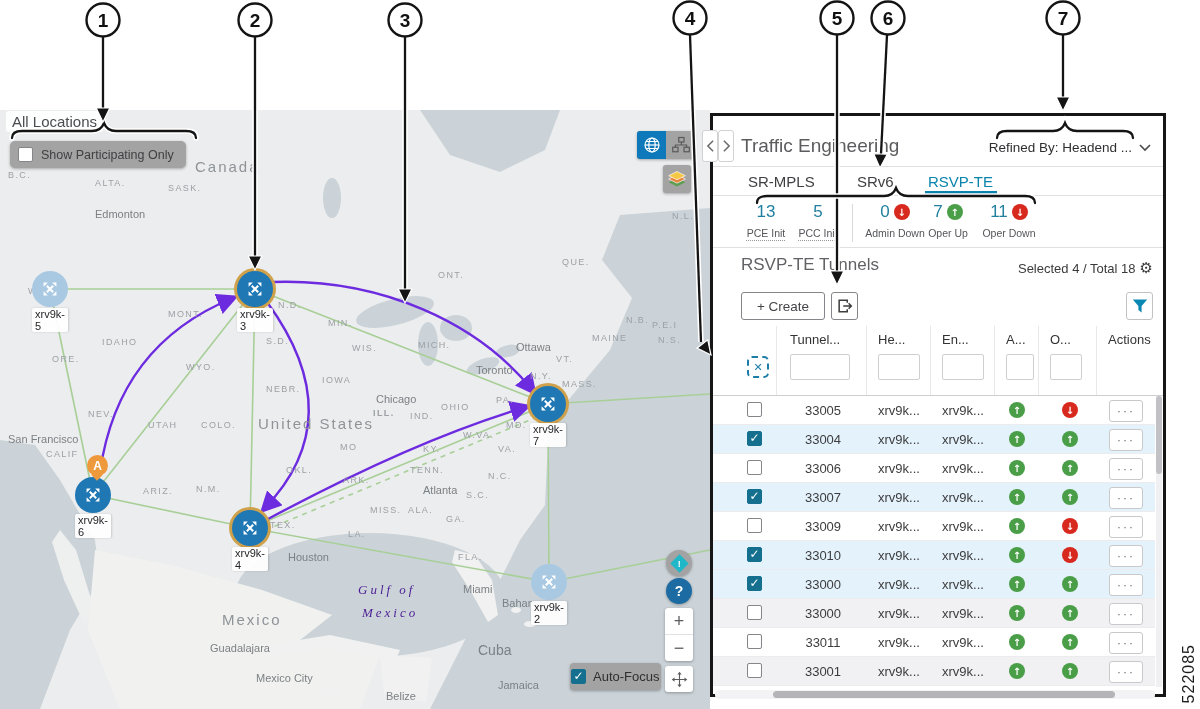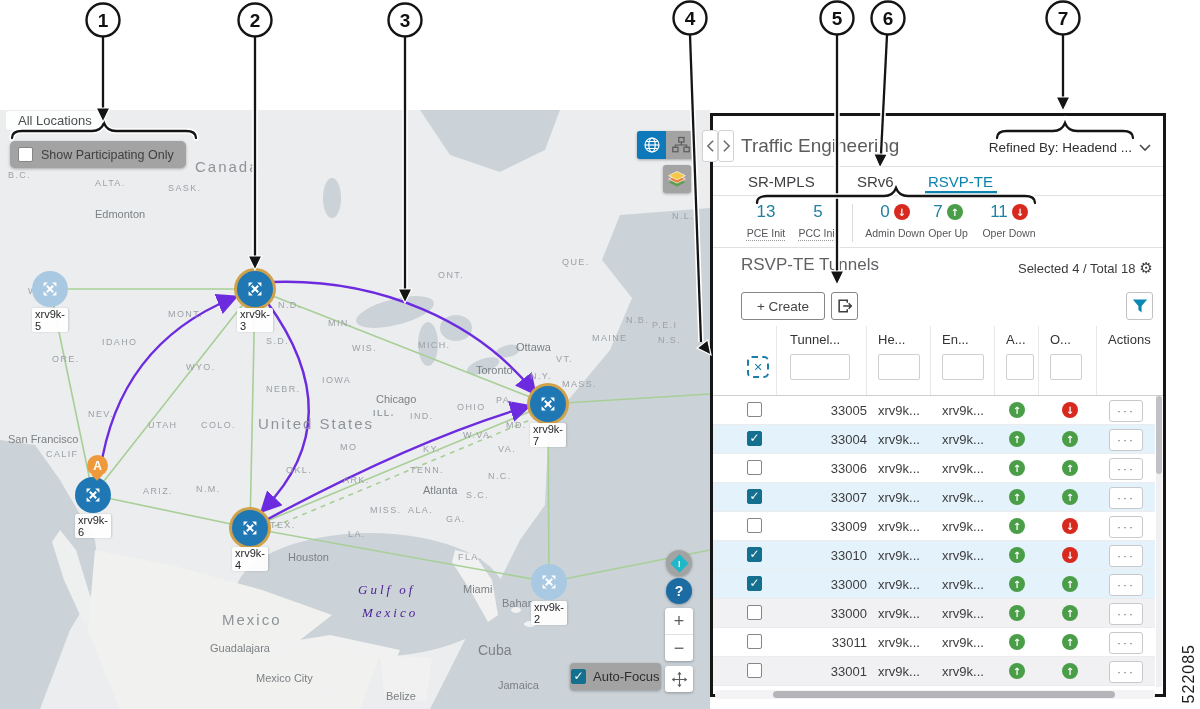--- a/index.html
+++ b/index.html
@@ -17,21 +17,21 @@
   .node{position:absolute;width:0;height:0}
   .node .disc{position:absolute;left:-18px;top:-18px;width:36px;height:36px;border-radius:50%;
       background:#1f78b4;display:flex;align-items:center;justify-content:center}
   .node.ringed .disc{box-shadow:0 0 0 3px #cfa14b}
   .node.faded .disc{background:#a9c9e3}
   .nlabel{position:absolute;left:0;top:19px;transform:translateX(-50%);background:rgba(255,255,255,.93);
       font-size:11px;color:#26262a;padding:0 3px;border-radius:2px;box-shadow:0 0 2px rgba(0,0,0,.15)}
   .abadge{position:absolute;left:-6px;top:-40px;width:21px;height:21px;border-radius:50%;background:#ee9a3c;
       color:#fff;font-size:12px;font-weight:bold;display:flex;align-items:center;justify-content:center}
   .abadge:after{content:"";position:absolute;left:6px;bottom:-3px;width:8px;height:8px;background:#ee9a3c;transform:rotate(45deg)}
-  .chip{position:absolute;background:rgba(255,255,255,.9);border-radius:3px;color:#4b4d50;font-size:13px;padding:2px 12px}
+  .chip{position:absolute;background:rgba(255,255,255,.9);border-radius:3px;color:#4b4d50;font-size:15px;padding:2px 6px}
   .ctrlbox{position:absolute;background:#a3a3a3;border-radius:3px;box-shadow:0 1px 3px rgba(0,0,0,.3)}
   .participating{left:10px;top:31px;width:168px;height:27px;display:flex;align-items:center;gap:8px;padding-left:8px;
       font-size:12.5px;color:#3f3f42;border-radius:5px}
   .cb{width:15px;height:15px;background:#fff;border:1.5px solid #85858a;border-radius:2px;box-sizing:border-box;flex:none}
   .cb.on{background:#15708f;border-color:#15708f;position:relative}
   .cb.on:after{content:"\2713";position:absolute;left:1.5px;top:-1.5px;color:#fff;font-size:12px;font-weight:bold;
       font-family:"DejaVu Sans",sans-serif}
   .zoombtn{width:28px;height:26px;display:flex;align-items:center;justify-content:center;
       color:#5c5c60;font-size:18px;background:#fff}
   .round{border-radius:50%;display:flex;align-items:center;justify-content:center}
@@ -62,21 +62,21 @@
   .finput{position:absolute;top:238px;height:26px;background:#fff;border:1px solid #cfcfd2;border-radius:2px;box-sizing:border-box}
   #deselect{position:absolute;left:34px;top:240px;width:22px;height:22px;border:2px dashed #1c7ea6;border-radius:5px;
       box-sizing:border-box;display:flex;align-items:center;justify-content:center;color:#1c7ea6;font-size:11px;
       font-weight:bold;font-family:"DejaVu Sans",sans-serif}
   #theadline{position:absolute;left:0;right:0;top:279px;height:1px;background:#cfcfd2}
   #rows{position:absolute;left:0;top:280px;width:442px;height:291px;overflow:hidden}
   .trow{position:relative;width:100%;height:29px;border-bottom:1px solid #ececee;box-sizing:border-box;font-size:13px;color:#3d3d3f}
   .trow.alt{background:#f1f1f3}
   .trow.sel{background:#e4f2fb}
   .trow .cb{position:absolute;left:34px;top:6px}
-  .tid{position:absolute;left:66px;top:7px;width:88px;text-align:right}
+  .tid{position:absolute;left:66px;top:7px;width:88px;text-align:center}
   .thd{position:absolute;left:165px;top:7px}
   .ten{position:absolute;left:229px;top:7px}
   .sic{position:absolute;top:6px;width:16px;height:16px;border-radius:50%;color:#fff;display:flex;align-items:center;
       justify-content:center;font-size:10px;font-weight:bold;font-family:"DejaVu Sans",sans-serif}
   .sic.up{background:#4a9e48}.sic.down{background:#d8291f}
   .rowact{position:absolute;left:396px;top:4px;width:32px;height:20px;border:1px solid #c9c9cc;border-radius:3px;
       background:#fff;display:flex;align-items:center;justify-content:center;color:#6b6b6e;font-size:12px;letter-spacing:2px}
   #vscroll{position:absolute;left:443px;top:280px;width:6px;height:291px;background:#f0f0f2}
   #vthumb{position:absolute;left:0;top:0;width:6px;height:78px;background:#c2c2c6;border-radius:3px}
   #hscroll{position:absolute;left:2px;top:574px;width:440px;height:9px;background:#f3f3f5;border-radius:4px}
@@ -170,21 +170,21 @@
         <div class="mlabel st" style="left: 652px; top: 210px;">P.E.I</div>
         <div class="mlabel st" style="left: 658px; top: 225px;">N.S.</div>
         <div class="mlabel st" style="left: 530px; top: 261px;">N.Y.</div>
         <div class="mlabel st" style="left: 562px; top: 269px;">MASS.</div>
         <div class="mlabel city" style="left: 516px; top: 231px;">Ottawa</div>
         <div class="mlabel city" style="left: 476px; top: 254px;">Toronto</div>
         <div class="mlabel st" style="left: 266px; top: 274px;">NEBR.</div>
         <div class="mlabel st" style="left: 322px; top: 265px;">IOWA</div>
         <div class="mlabel st" style="left: 373px; top: 298px; font-weight: bold;">ILL.</div>
         <div class="mlabel st" style="left: 410px; top: 301px;">IND.</div>
-        <div class="mlabel st" style="left: 441px; top: 292px; margin-left: 16px;">OHIO</div>
+        <div class="mlabel st" style="left: 441px; top: 292px;">OHIO</div>
         <div class="mlabel st" style="left: 496px; top: 285px;">PA.</div>
         <div class="mlabel st" style="left: 88px; top: 299px;">NEV.</div>
         <div class="mlabel st" style="left: 148px; top: 310px;">UTAH</div>
         <div class="mlabel st" style="left: 201px; top: 310px;">COLO.</div>
         <div class="mlabel country" style="left: 258px; top: 305px;">United States</div>
         <div class="mlabel city" style="left: 376px; top: 283px;">Chicago</div>
         <div class="mlabel st" style="left: 506px; top: 310px;">MD.</div>
         <div class="mlabel st" style="left: 463px; top: 320px;">W.VA.</div>
         <div class="mlabel st" style="left: 498px; top: 334px;">VA.</div>
         <div class="mlabel st" style="left: 423px; top: 334px;">KY.</div>

